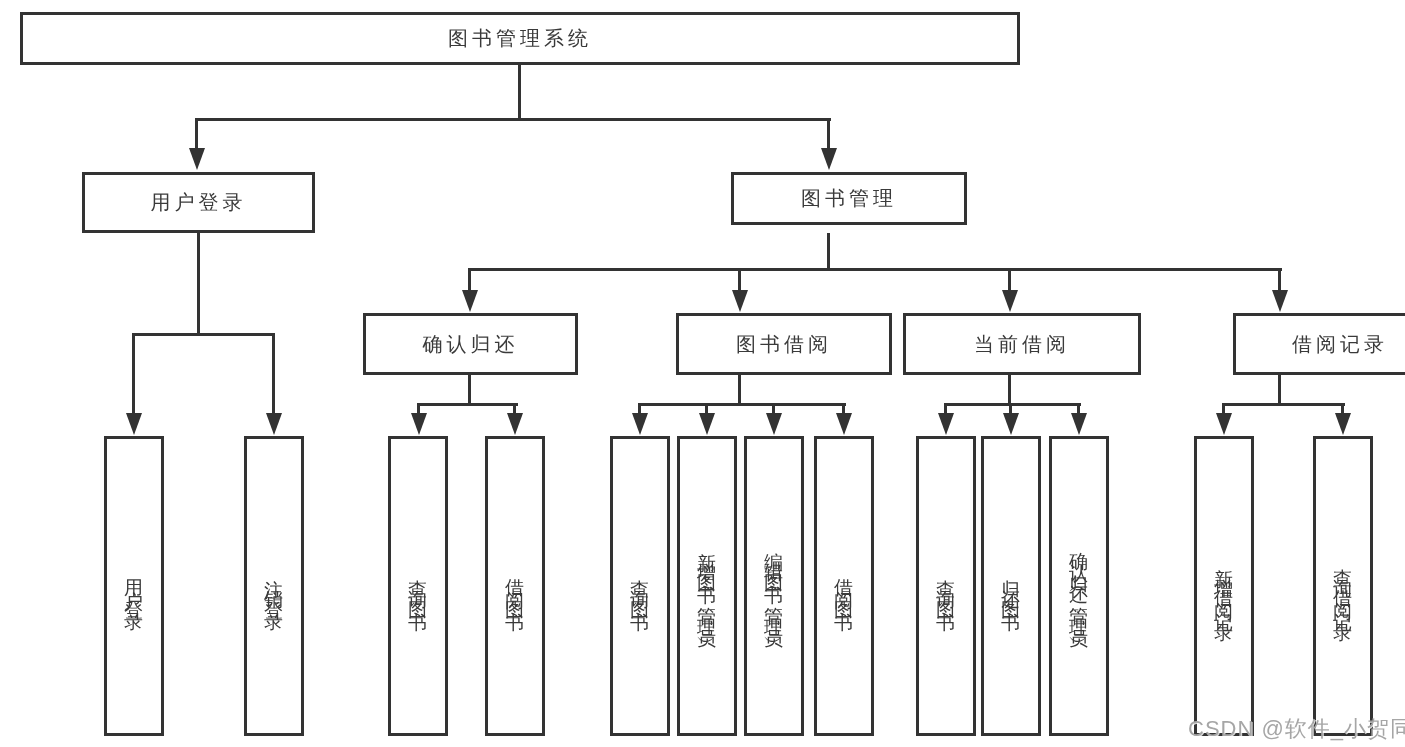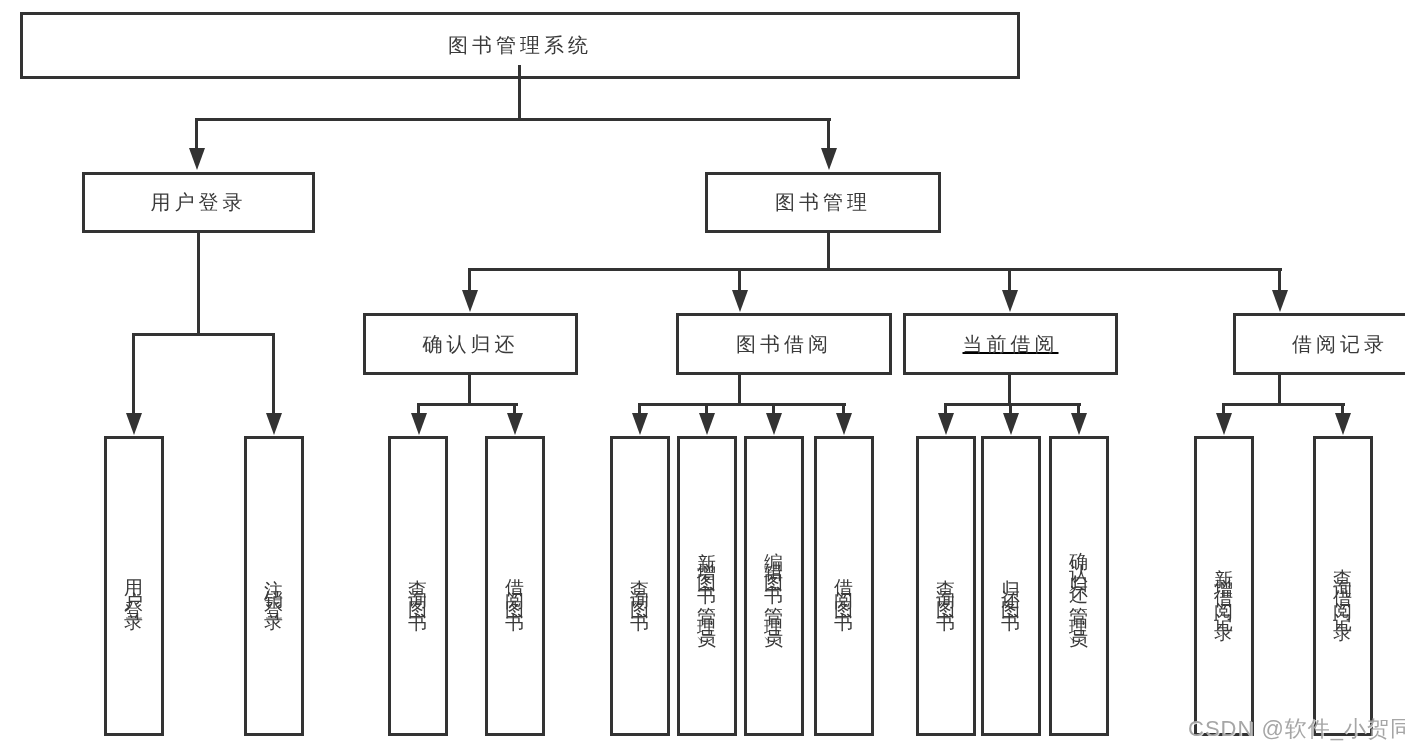--- a/index.html
+++ b/index.html
@@ -62,35 +62,35 @@
     white-space: nowrap;
     z-index: 10;
     text-shadow: 1px 1px 0 rgba(255,255,255,0.8);
   }
 </style>
 </head>
 <body>
 
 <div class="canvas">
 
-  <div class="box" style="left:20px; top:12px; width:1000px; height:67px;">
+  <div class="box" style="left:20px; top:12px; width:1000px; height:53px;">
     <span class="hlabel">图书管理系统</span>
   </div>
 
   <div class="line" style="left:518px; top:65px; width:3px; height:55px;"></div>
   <div class="line" style="left:195px; top:118px; width:636px; height:3px;"></div>
   <div class="line" style="left:195px; top:118px; width:3px; height:32px;"></div>
   <div class="line" style="left:827px; top:118px; width:3px; height:32px;"></div>
   <div class="arrow" style="left:189px; top:148px;"></div>
   <div class="arrow" style="left:821px; top:148px;"></div>
 
   <div class="box" style="left:82px; top:172px; width:233px; height:61px;">
     <span class="hlabel">用户登录</span>
   </div>
-  <div class="box" style="left:705px; top:172px; width:236px; height:61px;font-family:Liberation Serif, serif;">
+  <div class="box" style="left:731px; top:172px; width:236px; height:53px;font-family:Liberation Serif, serif;">
     <span class="hlabel">图书管理</span>
   </div>
 
   <div class="line" style="left:197px; top:233px; width:3px; height:102px;"></div>
   <div class="line" style="left:132px; top:333px; width:143px; height:3px;"></div>
   <div class="line" style="left:132px; top:333px; width:3px; height:82px;"></div>
   <div class="line" style="left:272px; top:333px; width:3px; height:82px;"></div>
   <div class="arrow" style="left:126px; top:413px;"></div>
   <div class="arrow" style="left:266px; top:413px;"></div>
 
@@ -104,21 +104,21 @@
   <div class="arrow" style="left:732px; top:290px;"></div>
   <div class="arrow" style="left:1002px; top:290px;"></div>
   <div class="arrow" style="left:1272px; top:290px;"></div>
 
   <div class="box" style="left:363px; top:313px; width:215px; height:62px;">
     <span class="hlabel">确认归还</span>
   </div>
   <div class="box" style="left:632px; top:313px; width:216px; height:62px;margin-left:44px;">
     <span class="hlabel">图书借阅</span>
   </div>
-  <div class="box" style="left:903px; top:313px; width:215px; height:62px;text-decoration:underline;">
+  <div class="box" style="left:903px; top:313px; width:238px; height:62px;">
     <span class="hlabel">当前借阅</span>
   </div>
   <div class="box" style="left:1233px; top:313px; width:214px; height:62px;">
     <span class="hlabel">借阅记录</span>
   </div>
 
   <div class="line" style="left:468px; top:375px; width:3px; height:31px;"></div>
   <div class="line" style="left:417px; top:403px; width:101px; height:3px;"></div>
   <div class="line" style="left:417px; top:403px; width:3px; height:12px;"></div>
   <div class="line" style="left:513px; top:403px; width:3px; height:12px;"></div>

